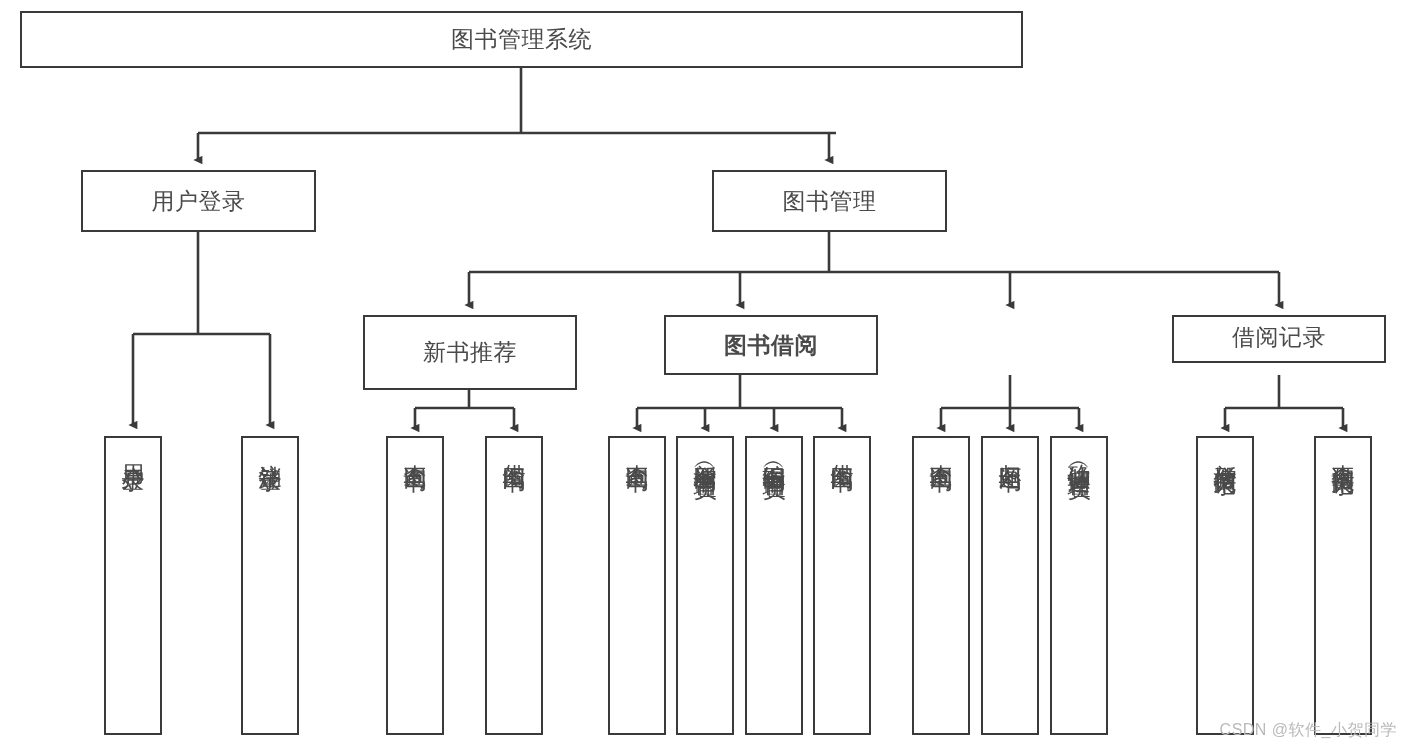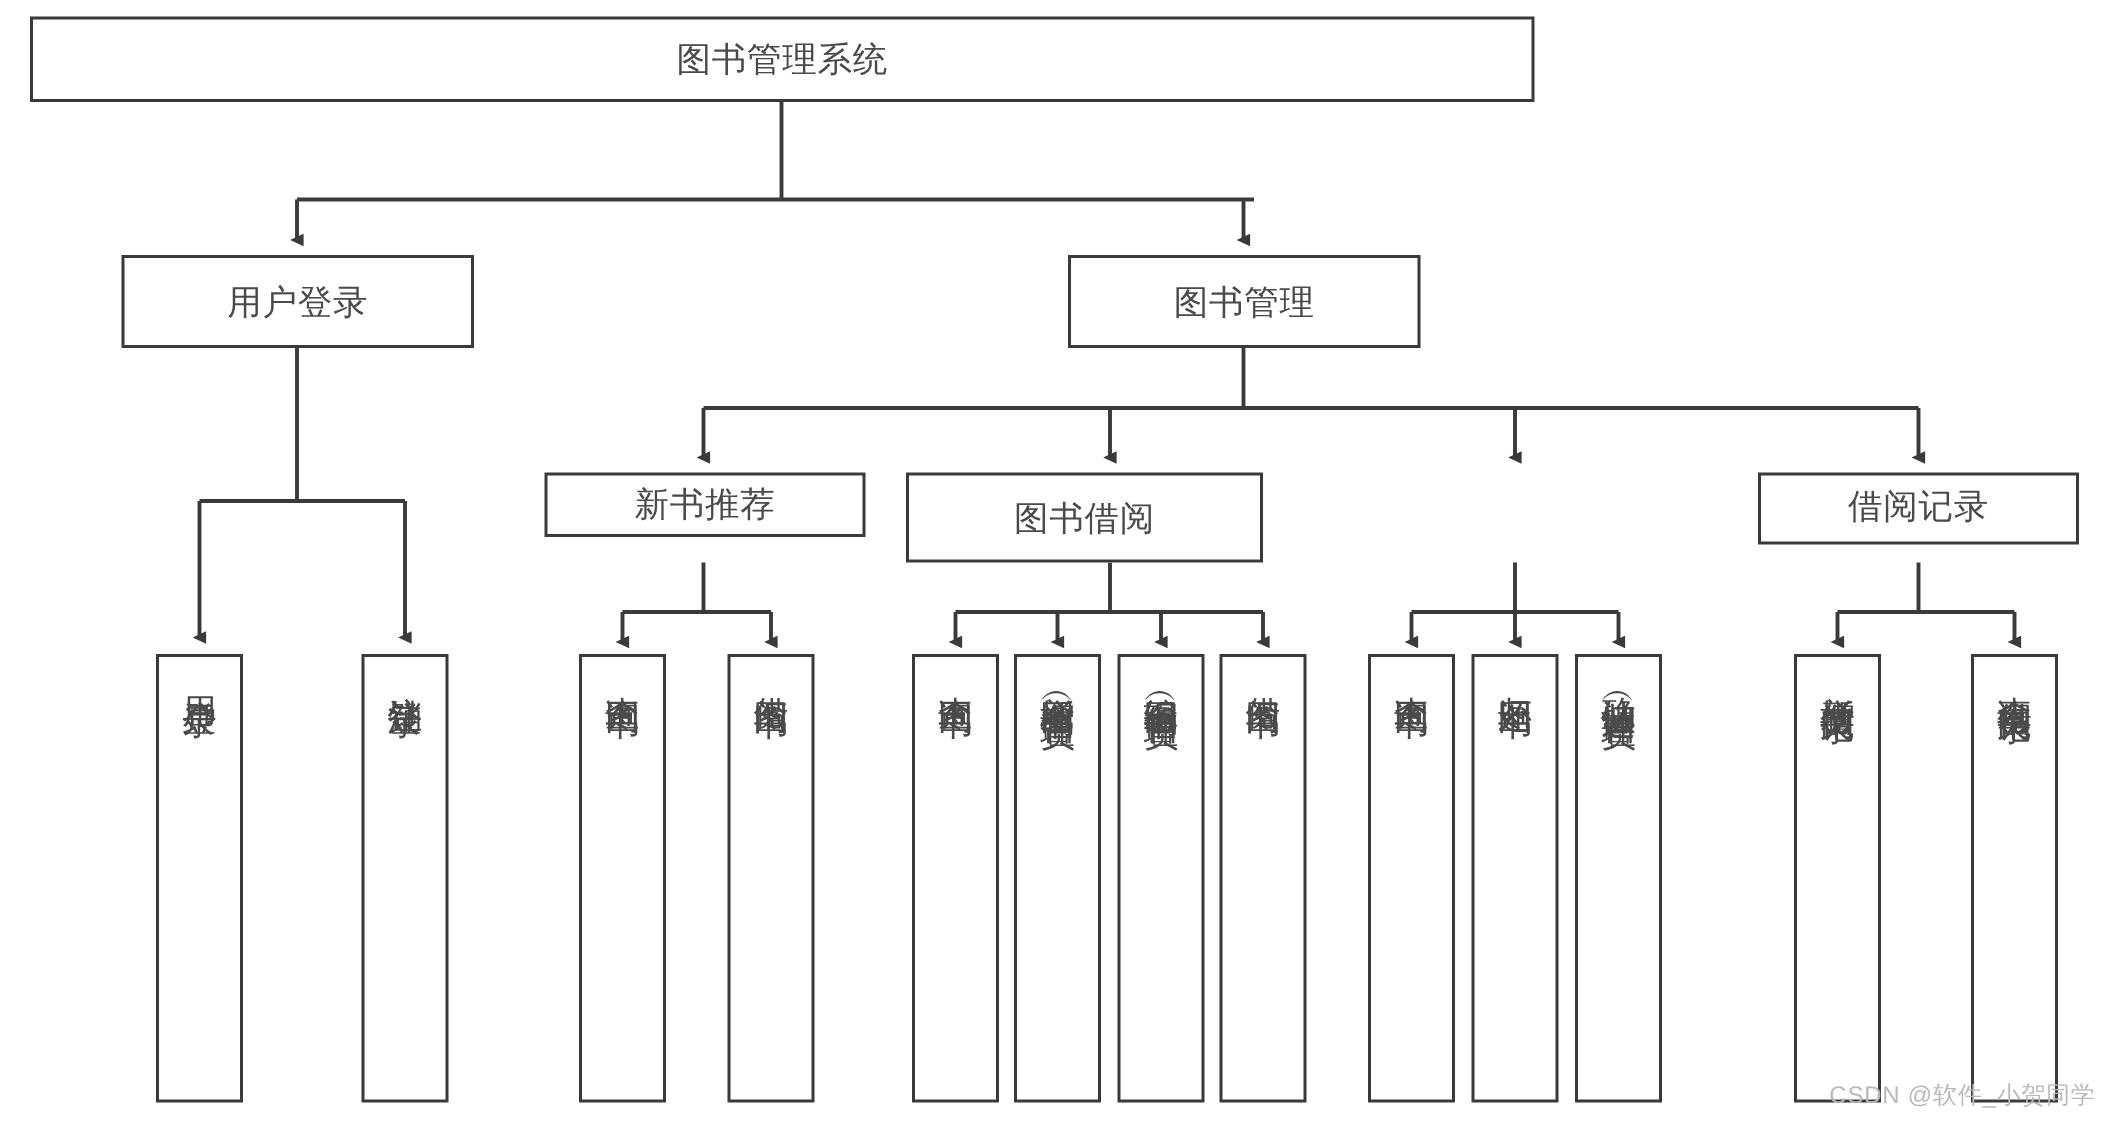--- a/index.html
+++ b/index.html
@@ -126,24 +126,24 @@
     <span class="node-label">图书管理系统</span>
   </div>
 
   <div class="node" style="left:81px; top:170px; width:235px; height:62px;">
     <span class="node-label">用户登录</span>
   </div>
   <div class="node" style="left:712px; top:170px; width:235px; height:62px;">
     <span class="node-label">图书管理</span>
   </div>
 
-  <div class="node" style="left:363px; top:315px; width:214px; height:43px;">
+  <div class="node" style="left:363px; top:315px; width:214px; height:75px;">
     <span class="node-label">新书推荐</span>
   </div>
-  <div class="node" style="left:604px; top:315px; width:238px; height:60px;">
+  <div class="node" style="left:664px; top:315px; width:214px; height:60px;font-weight:bold;">
     <span class="node-label">图书借阅</span>
   </div>
   <div class="node" style="left:1172px; top:315px; width:214px; height:48px;font-family:Liberation Mono, monospace;">
     <span class="node-label">借阅记录</span>
   </div>
 
   <div class="node vertical" style="left:104px; top:436px; width:58px; height:299px;">
     <span class="node-label">用户登录</span>
   </div>
   <div class="node vertical" style="left:241px; top:436px; width:58px; height:299px;">

